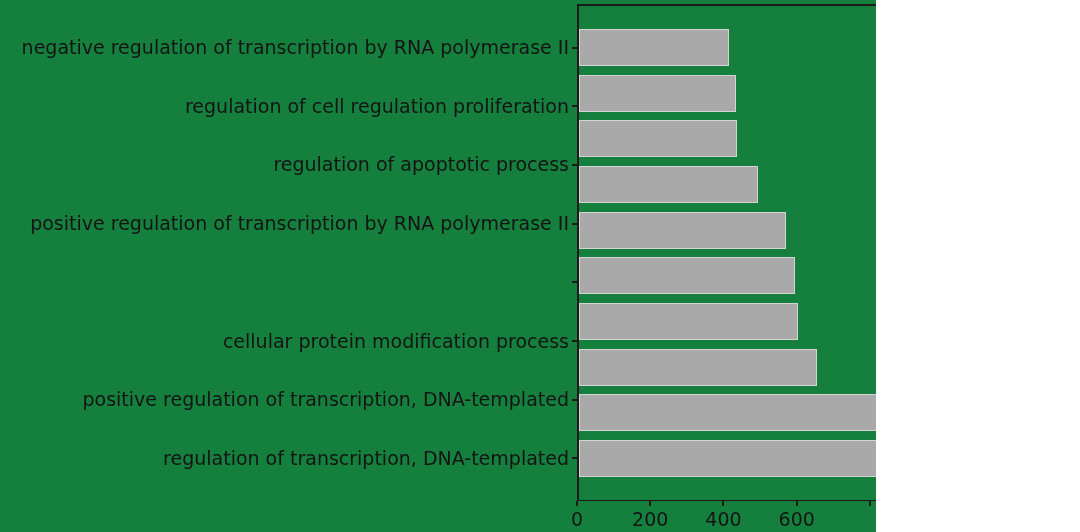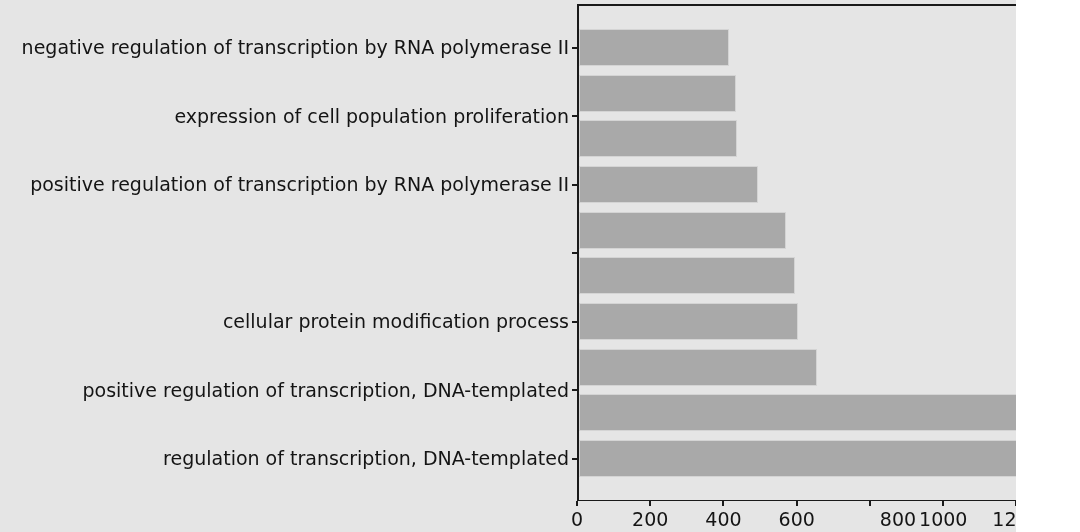--- a/index.html
+++ b/index.html
@@ -1,20 +1,20 @@
 <!DOCTYPE html>
 <html><head>
 <meta charset="utf-8">
 <style>
   html, body { margin: 0; padding: 0; background: #ffffff; }
   .figure {
     position: relative;
-    width: 1016px;
+    width: 876px;
     height: 532px;
-    background: #e5e5e5;
+    background: #15803d;
     font-family: "DejaVu Sans", sans-serif;
     overflow: hidden;
   }
   .plot {
     position: absolute;
     left: 577px;
     top: 4px;
     width: 497px;
     height: 497px;
   }
@@ -84,21 +84,25 @@
 </head>
 <body>
 
 <div class="figure">
   <div class="ylabels">
       <div class="ylabel-row">
         <span class="ylabel-text" style="color: rgb(20, 20, 20);">negative regulation of transcription by RNA polymerase II</span>
         <span class="ytick-mark" style="background: rgb(26, 26, 26);"></span>
       </div>
       <div class="ylabel-row">
-        <span class="ylabel-text" style="color: rgb(20, 20, 20);">expression of cell population proliferation</span>
+        <span class="ylabel-text" style="color: rgb(20, 20, 20);">regulation of cell regulation proliferation</span>
+        <span class="ytick-mark" style="background: rgb(26, 26, 26);"></span>
+      </div>
+      <div class="ylabel-row">
+        <span class="ylabel-text" style="color: rgb(20, 20, 20);">regulation of apoptotic process</span>
         <span class="ytick-mark" style="background: rgb(26, 26, 26);"></span>
       </div>
       <div class="ylabel-row">
         <span class="ylabel-text" style="color: rgb(20, 20, 20);">positive regulation of transcription by RNA polymerase II</span>
         <span class="ytick-mark" style="background: rgb(26, 26, 26);"></span>
       </div>
       <div class="ylabel-row">
         <span class="ytick-mark" style="background: rgb(26, 26, 26);"></span>
       </div>
       <div class="ylabel-row">

